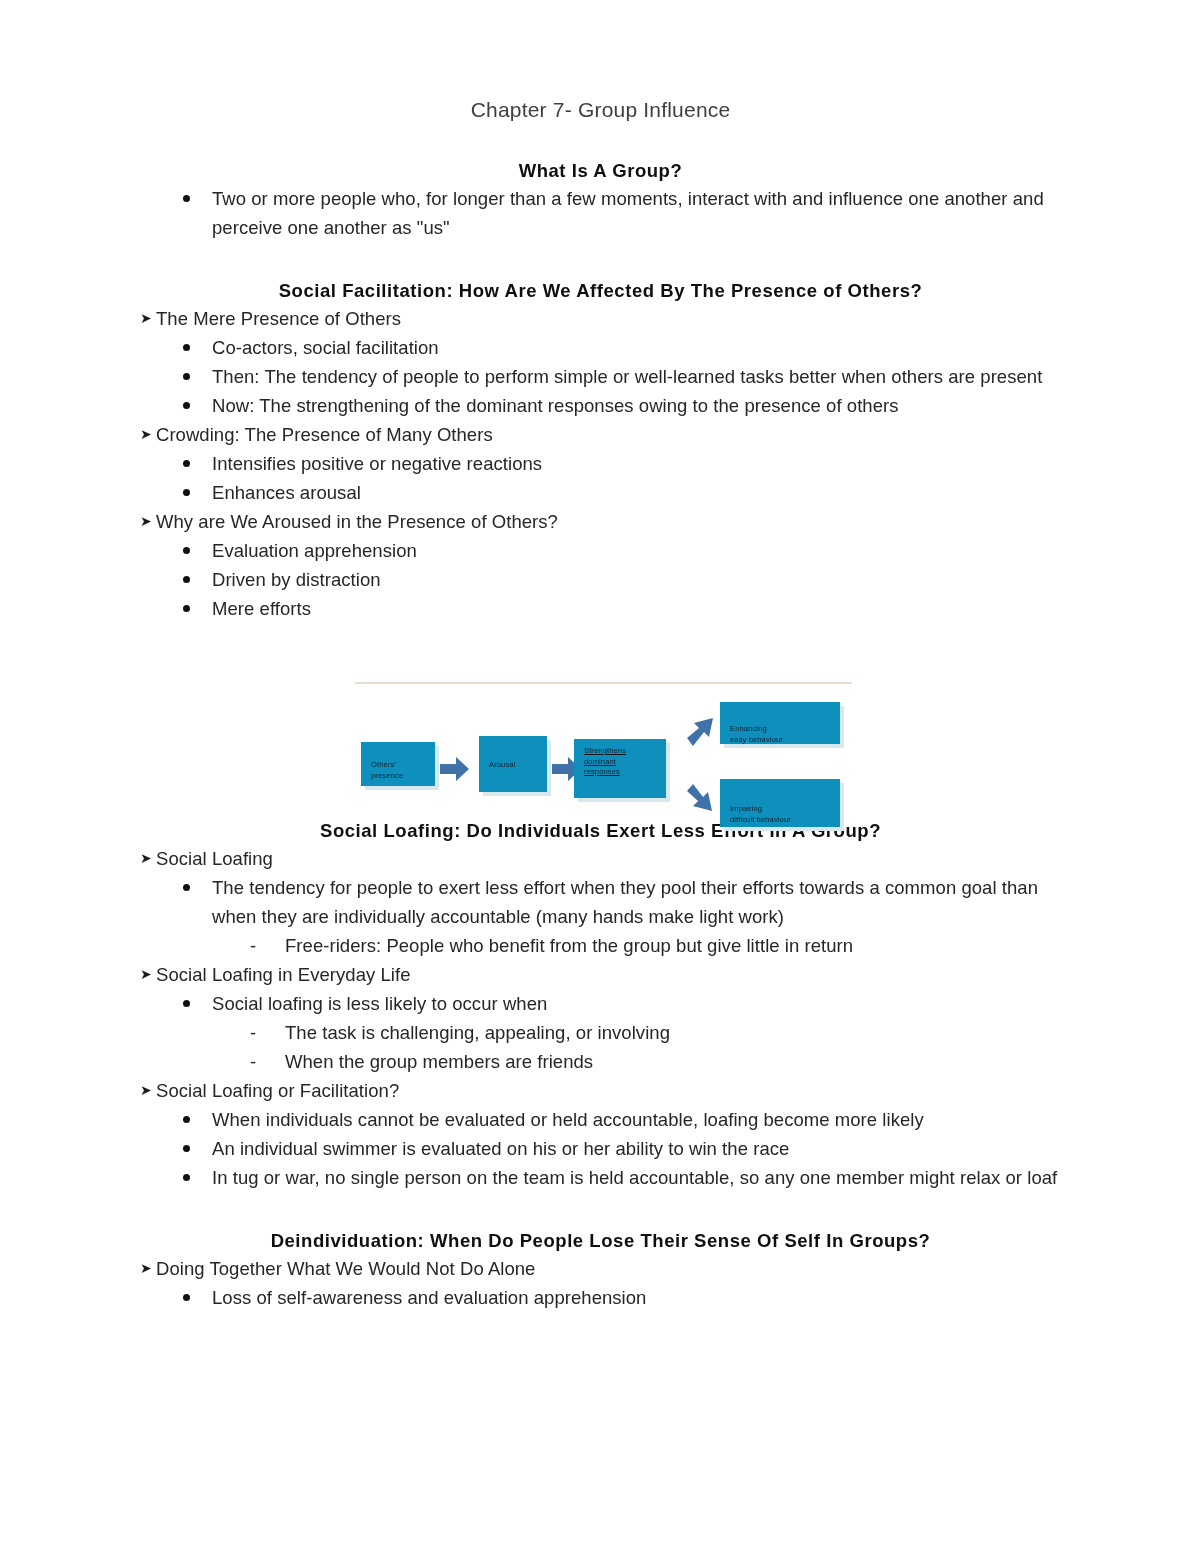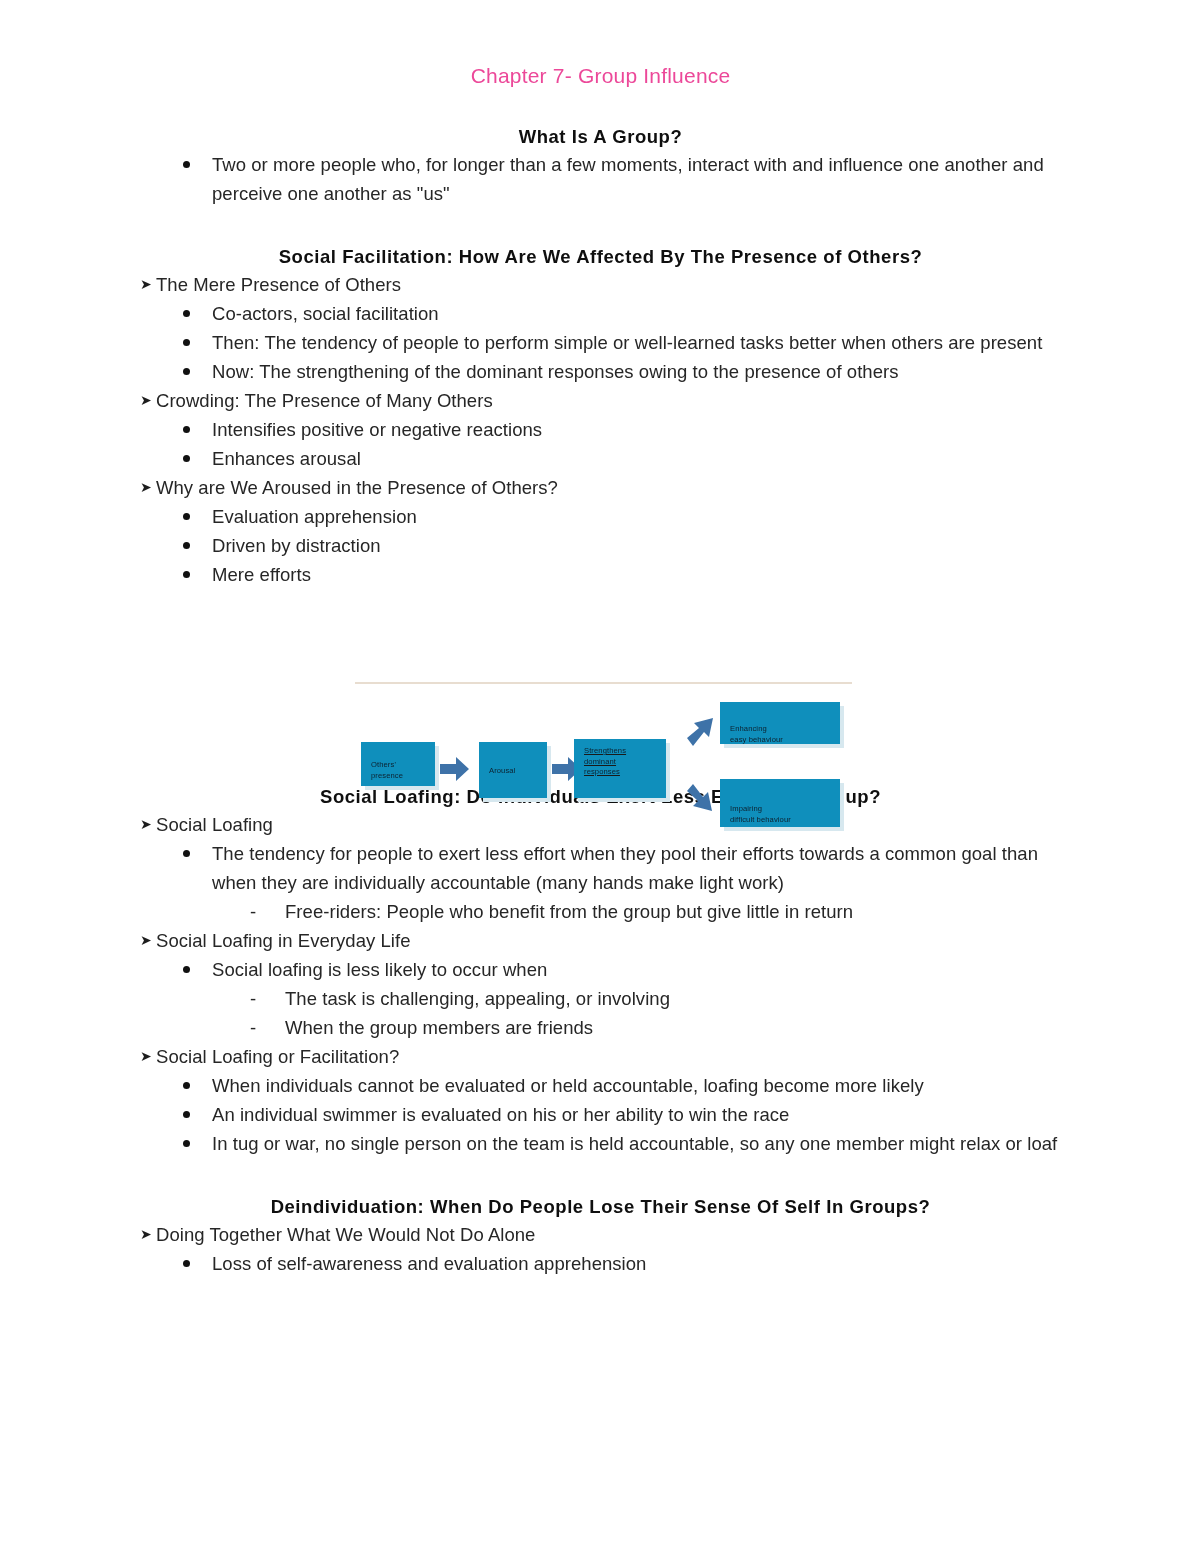--- a/index.html
+++ b/index.html
@@ -24,23 +24,23 @@
     left: 138px;
     top: 0;
     width: 925px;
   }
 
   
   .doc-title {
     text-align: center;
     font-size: 21px;
     font-weight: 400;
-    color: #ec4899;
+    color: #404040;
     margin: 0;
-    padding-top: 64px;
+    padding-top: 98px;
     letter-spacing: 0.2px;
   }
 
   
   .section-heading {
     font-size: 18.5px;
     font-weight: bold;
     color: #0f0f0f;
     letter-spacing: 0.55px;
     margin: 0;
@@ -134,21 +134,21 @@
   .fbox .ftxt {
     font-size: 7.6px;
     line-height: 10.5px;
     color: #0d2230;
     font-family: "Liberation Sans", sans-serif;
     letter-spacing: 0.1px;
     display: block;
   }
   
   #box-others     { left: 9px;   top: 50px;  width: 74px;  height: 44px; }
-  #box-arousal    { left: 127px; top: 50px;  width: 68px;  height: 56px; }
+  #box-arousal    { left: 127px; top: 44px;  width: 68px;  height: 56px; }
   #box-strength   { left: 222px; top: 47px;  width: 92px;  height: 59px; text-decoration: underline; }
   #box-enhance    { left: 368px; top: 10px;  width: 120px; height: 42px; }
   #box-impair     { left: 368px; top: 87px;  width: 120px; height: 48px; }
   #box-others .ftxt  { padding-top: 11px; }
   #box-arousal .ftxt { padding-top: 17px; }
   #box-enhance .ftxt { padding-top: 15px; }
   #box-impair .ftxt  { padding-top: 18px; }
 
   .farrow {
     position: absolute;

